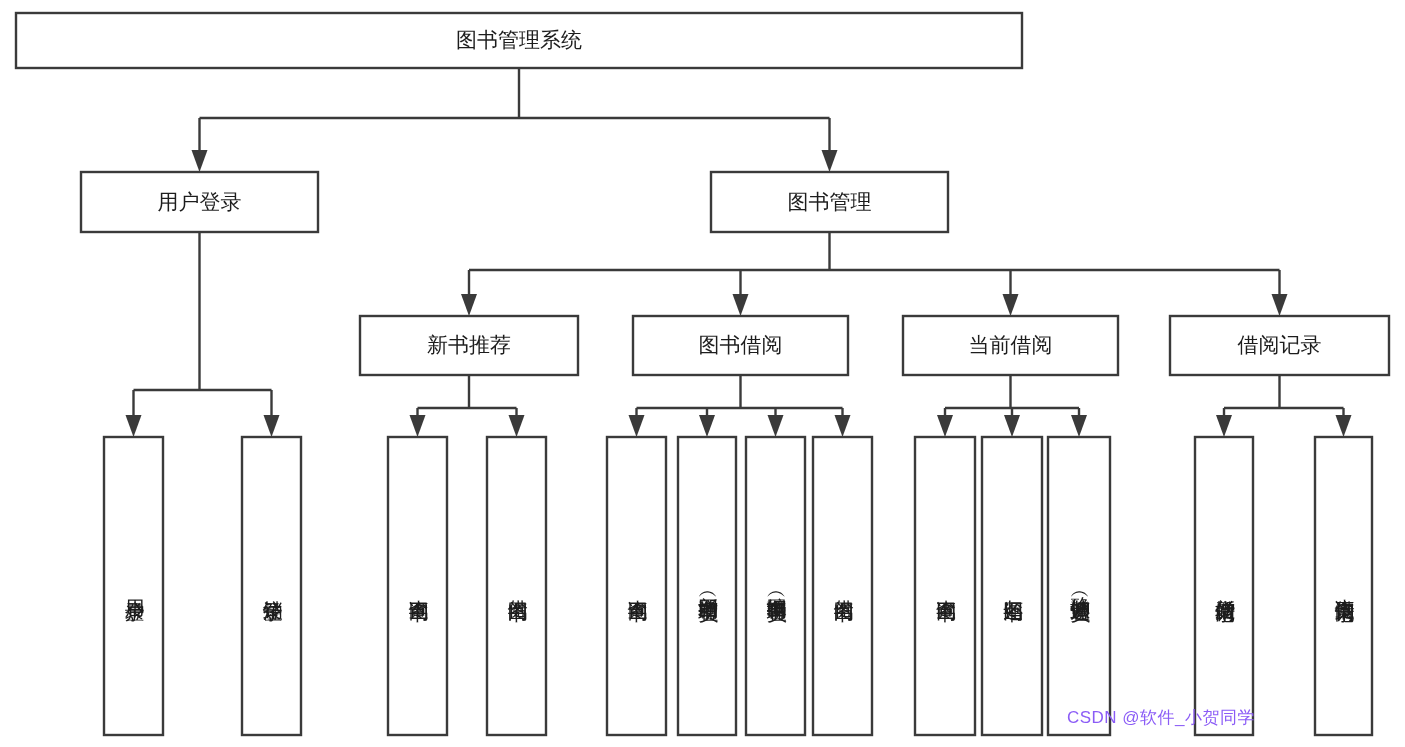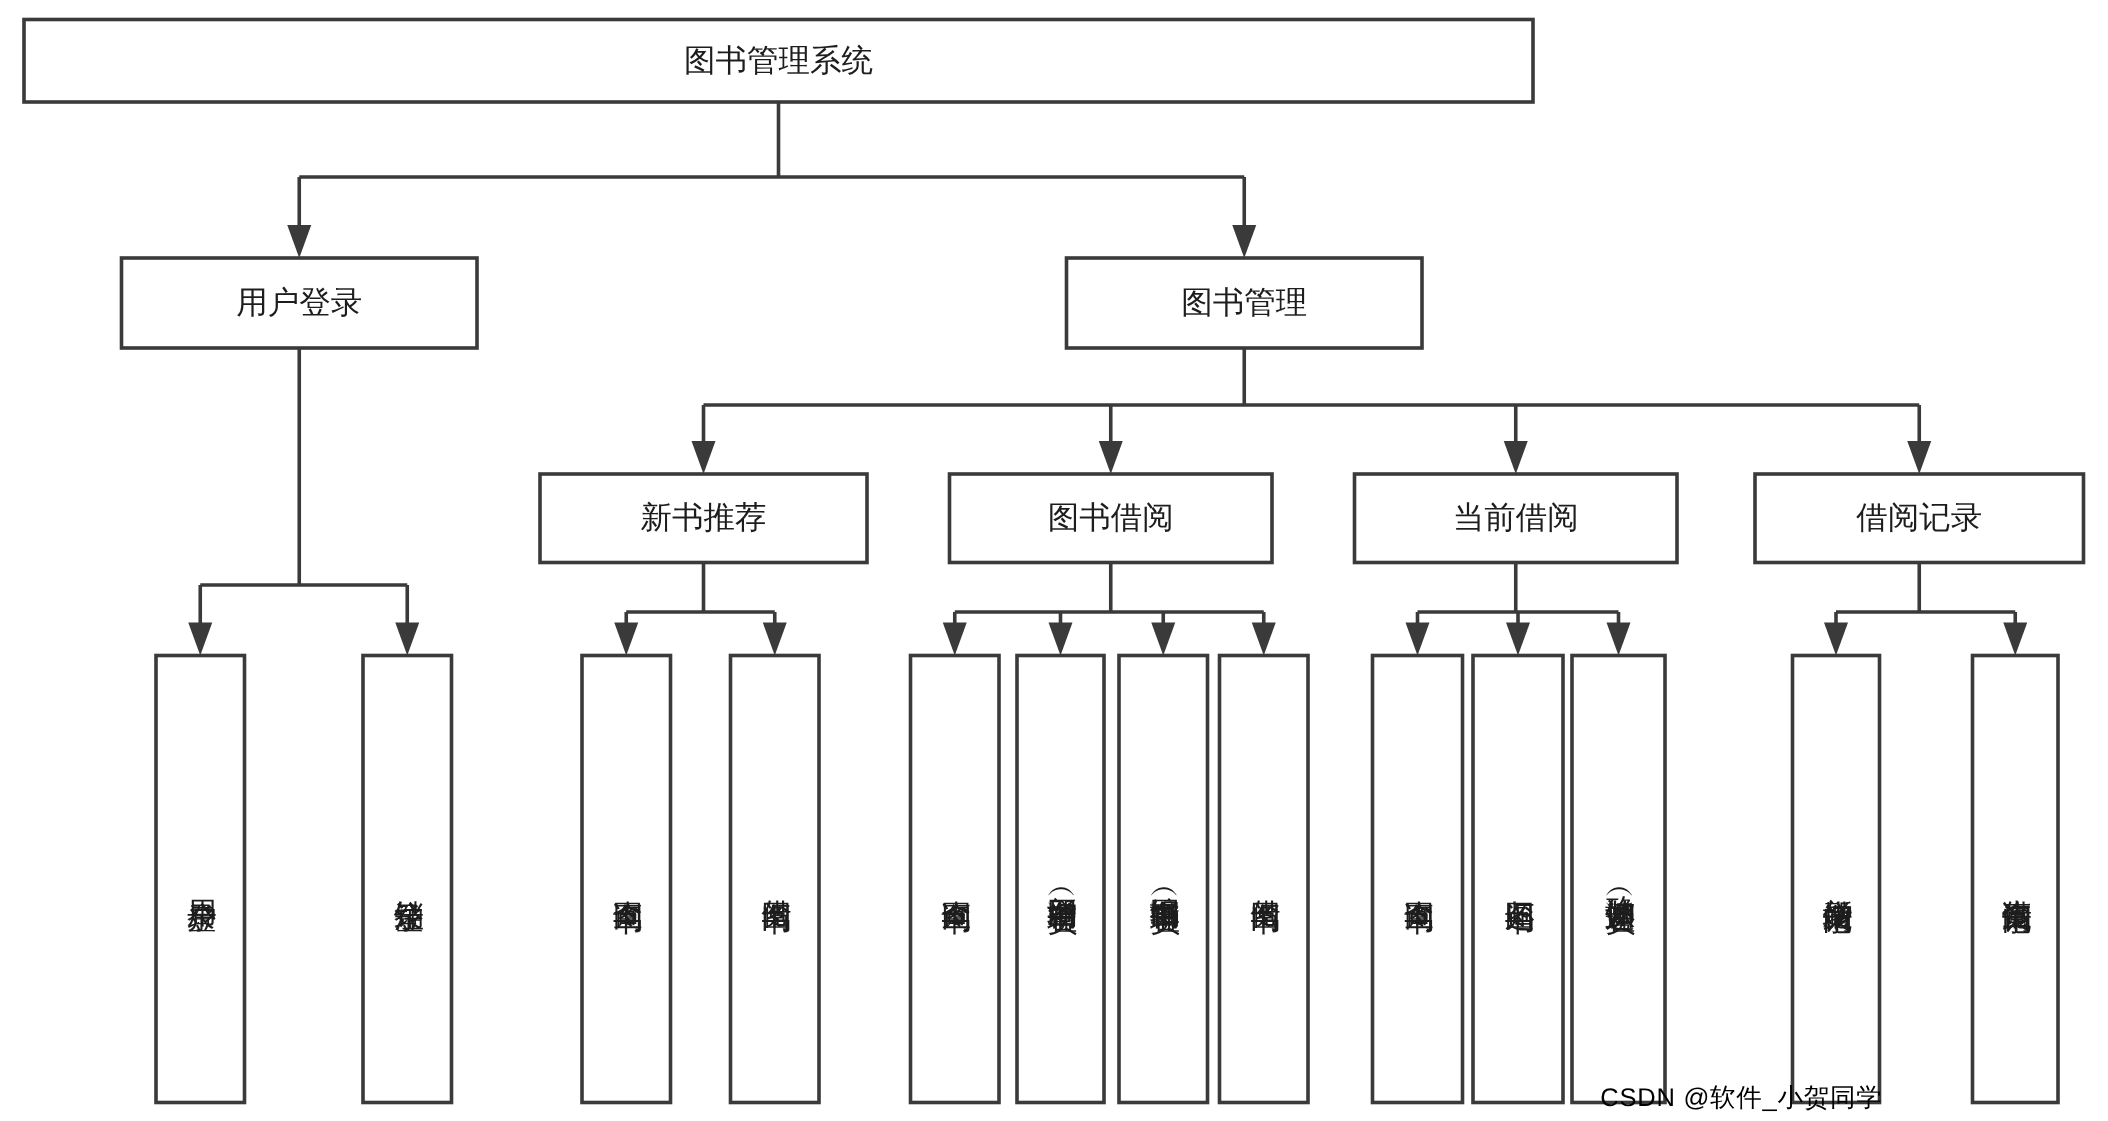--- a/index.html
+++ b/index.html
@@ -50,24 +50,24 @@
     stroke-width: 2.4;
     fill: none;
   }
   .arrow-head {
     fill: #3a3a3a;
     stroke: none;
   }
   .watermark-text {
     position: absolute;
     right: 8px;
-    bottom: 4px;
+    bottom: 18px;
     font-family: "Liberation Sans", "DejaVu Sans", sans-serif;
     font-size: 17px;
-    color: #000000;
+    color: #8b5cf6;
     white-space: nowrap;
     letter-spacing: 0.5px;
   }
 </style>
 </head>
 <body>
 
 <div id="diagram-root">
   <svg class="diagram-canvas" viewBox="0 0 1405 747" xmlns="http://www.w3.org/2000/svg">
     <g id="connector-layer">

